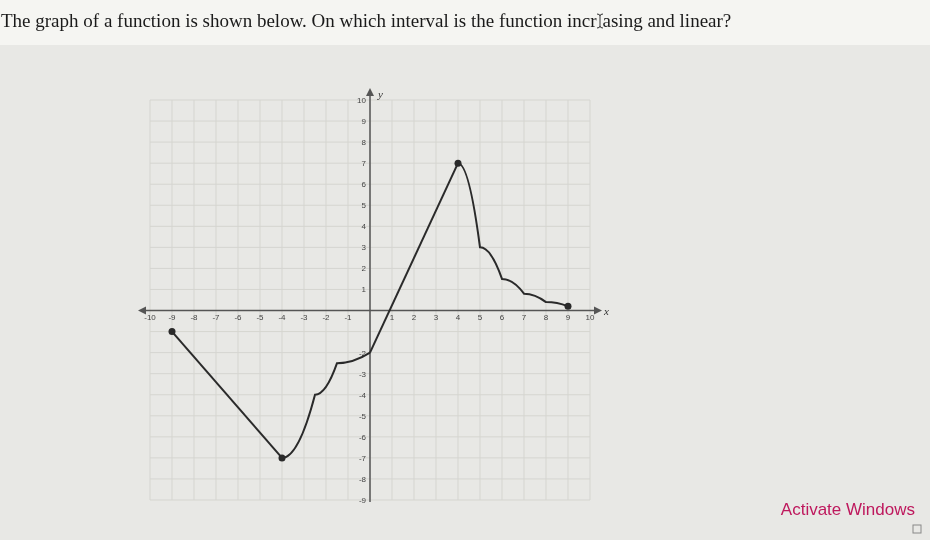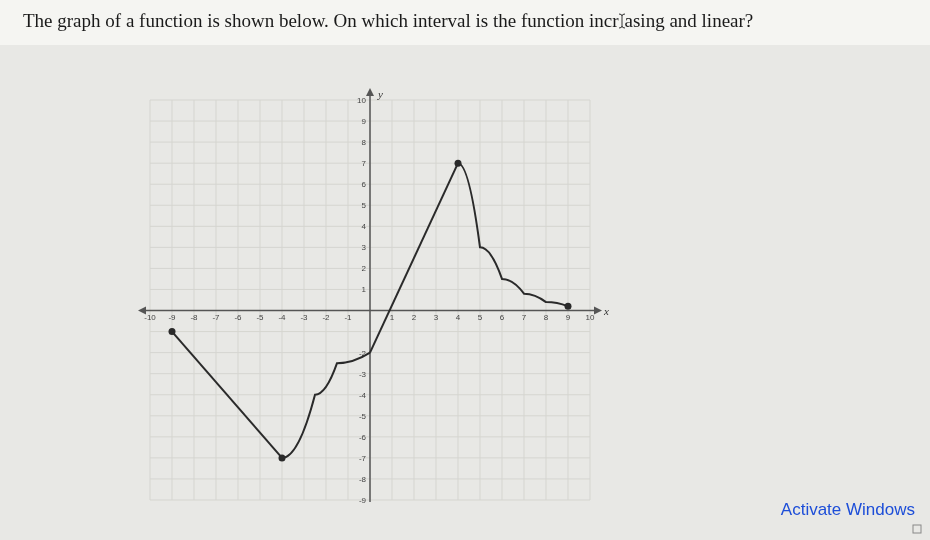--- a/index.html
+++ b/index.html
@@ -5,21 +5,21 @@
     * { margin: 0; padding: 0; box-sizing: border-box; }
     body {
       width: 930px;
       height: 540px;
       background: #e8e8e5;
       font-family: Georgia, 'Times New Roman', serif;
       position: relative;
       overflow: hidden;
     }
     .question {
-      padding: 8px 23px;
+      padding: 8px 1px;
       font-size: 19px;
       line-height: 1.4;
       color: #1a1a1a;
       background: #f5f5f2;
     }
     .cursor-icon {
       display: inline-block;
       vertical-align: text-top;
       margin: 0 -2px;
     }
@@ -38,21 +38,21 @@
     .axis-line { stroke: #555; stroke-width: 1.5; }
     .arrowhead { fill: #555; }
     .tick-label { font-size: 8px; fill: #444; font-family: Arial, sans-serif; }
     .axis-label { font-size: 11px; fill: #333; font-family: Georgia, serif; font-style: italic; }
     .func-line { stroke: #2a2a2a; stroke-width: 2; fill: none; }
     .func-dot { fill: #2a2a2a; }
     .watermark {
       position: absolute;
       right: 15px;
       bottom: 20px;
-      color: #1d4ed8;
+      color: #be185d;
       font-family: 'Segoe UI', Arial, sans-serif;
       text-align: right;
     }
     .watermark .line1 { font-size: 17px; font-weight: 400; }
     .watermark .line2 { font-size: 12px; margin-top: 2px; }
     .corner {
       position: absolute;
       right: 6px;
       bottom: 4px;
       width: 14px;

